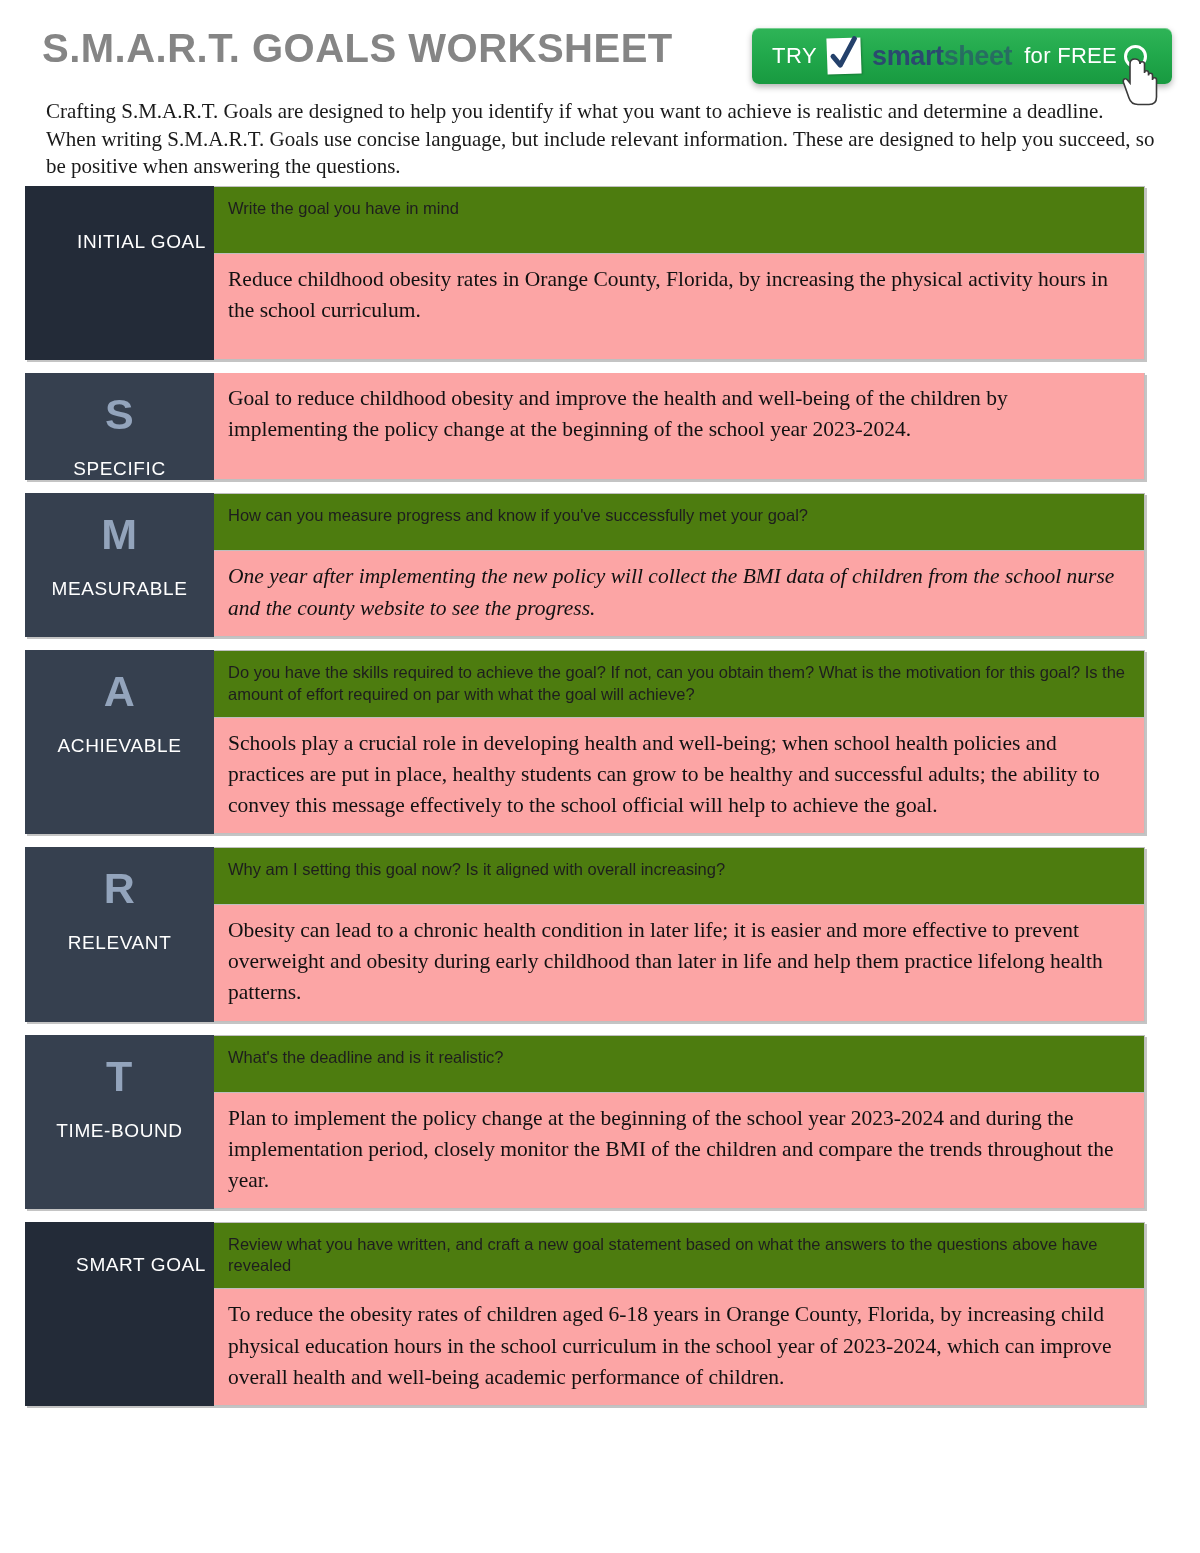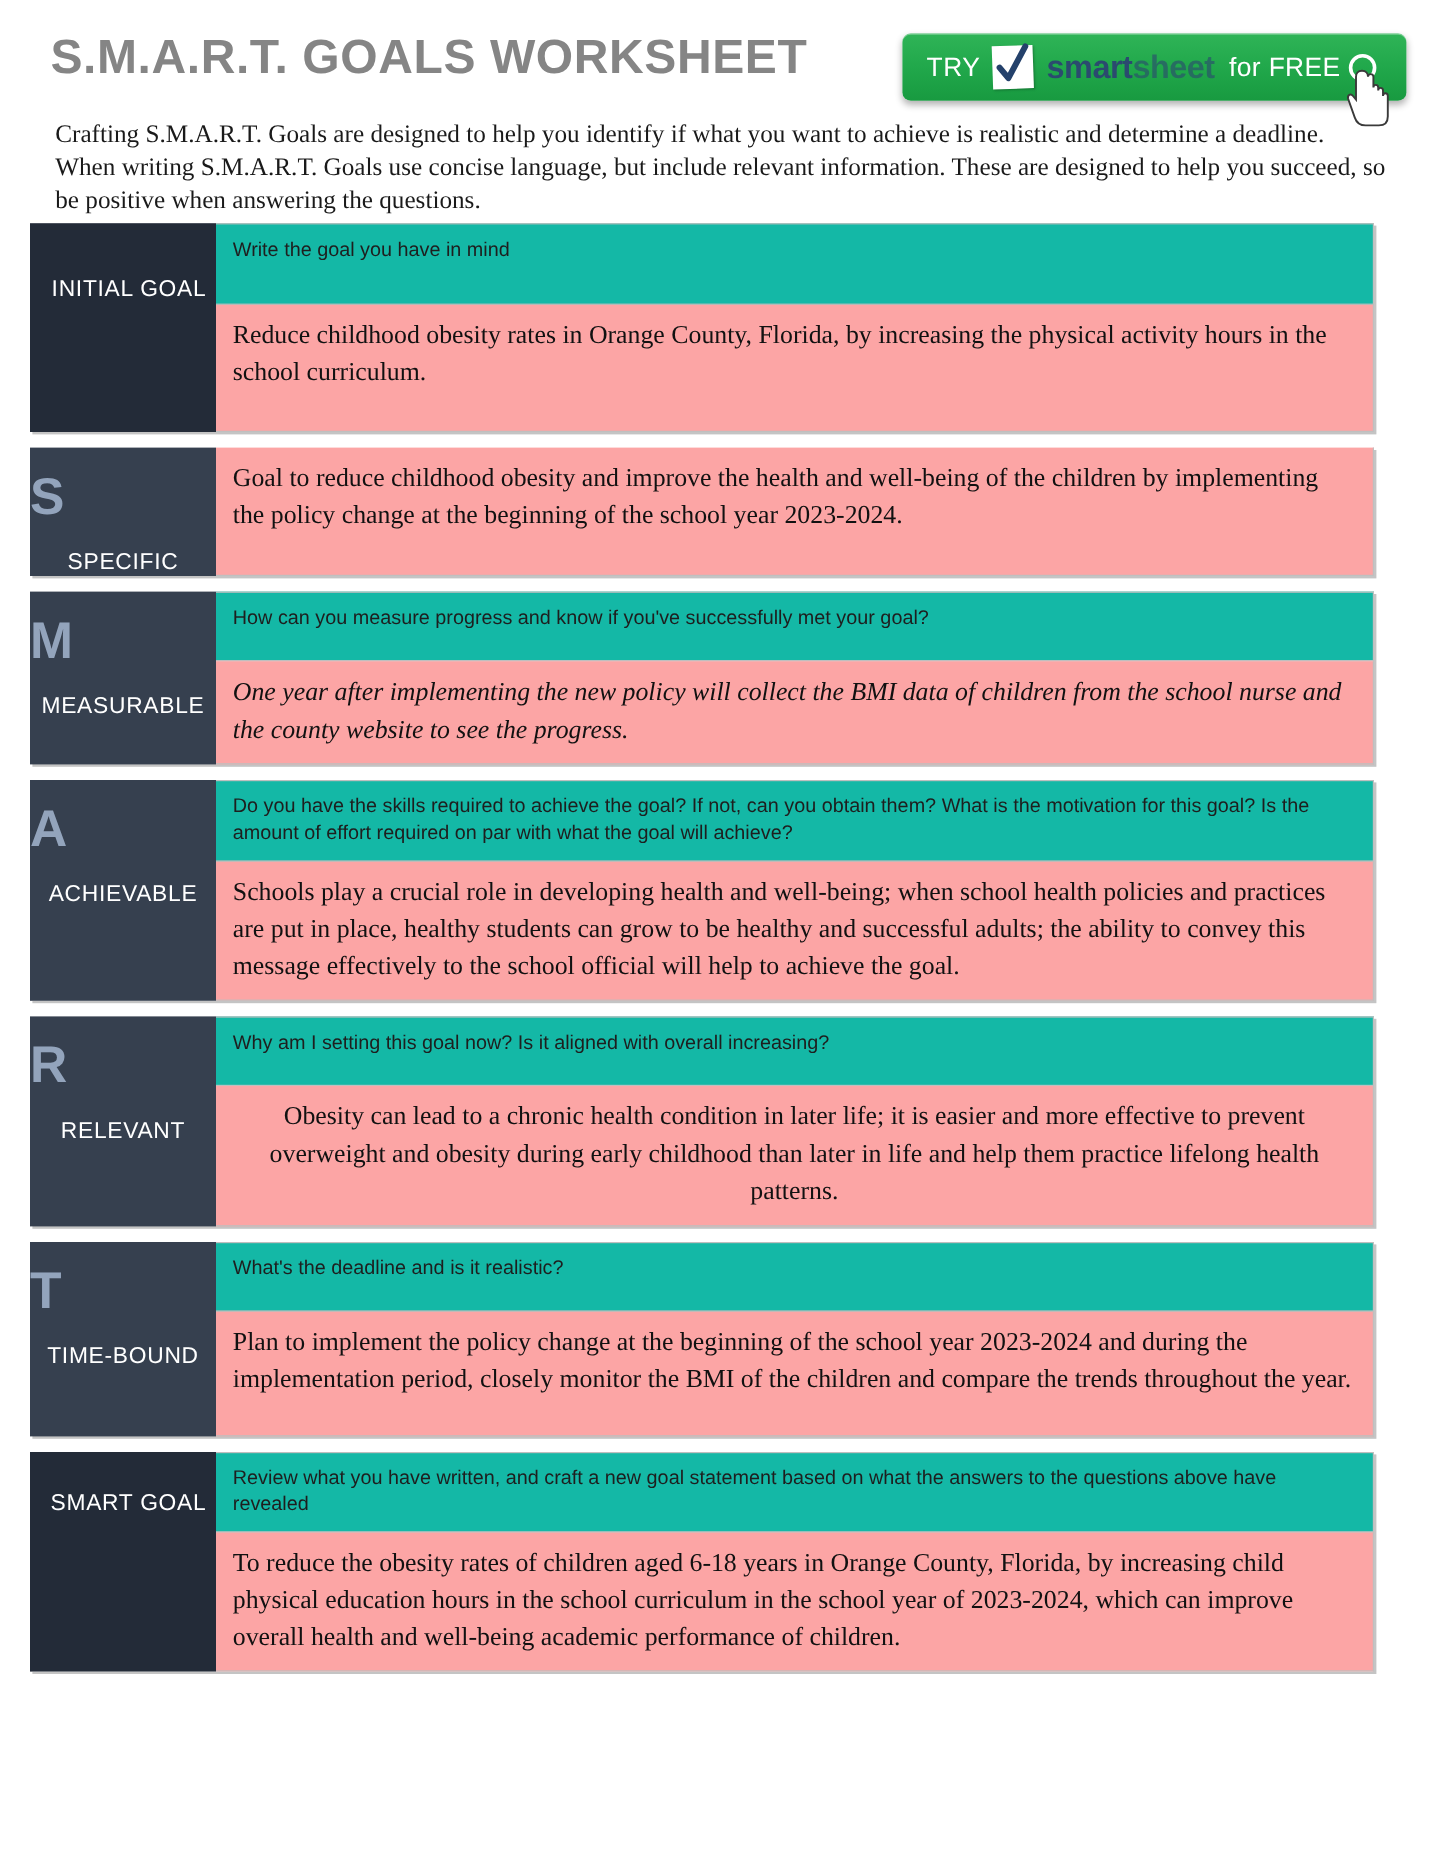--- a/index.html
+++ b/index.html
@@ -125,28 +125,28 @@
   }
 
   .row {
     display: flex;
     align-items: stretch;
     margin-bottom: 13px;
     box-shadow: 2px 2px 0 0 #c4c4c4;
   }
 
   .row-label {
-    width: 155px;
+    width: 189px;
     flex: none;
     background: #36404f;
     color: #ffffff;
     position: relative;
     display: flex;
     flex-direction: column;
-    align-items: flex-start;
+    align-items: center;
     box-sizing: border-box;
   }
   .row.dark .row-label { background: #232b38; }
 
   .big-letter {
     font-size: 43px;
     font-weight: bold;
     color: #93a4bc;
     line-height: 1;
     margin-top: 20px;
@@ -176,21 +176,21 @@
   .row.dark.smart .label-text { margin-top: 32px; }
 
   .row-body {
     flex: 1 1 auto;
     display: flex;
     flex-direction: column;
     min-width: 0;
   }
 
   .question {
-    background: #14b8a6;
+    background: #4d7c0f;
     color: #1e1e1e;
     font-size: 16.5px;
     line-height: 1.28;
     padding: 11px 14px 12px 14px;
     border: 1px solid #bfbfbf;
     border-left: none;
     box-sizing: border-box;
   }
 
   .answer {
@@ -210,21 +210,21 @@
   
   .row.initial  .question { min-height: 68px; }
   .row.initial  .answer   { min-height: 106px; }
   .row.specific .question { min-height: 62px; }
   .row.specific .answer   { min-height: 88px; }
   .row.measurable .question { min-height: 58px; }
   .row.measurable .answer   { min-height: 86px; font-style: italic; }
   .row.achievable .question { min-height: 62px; }
   .row.achievable .answer   { min-height: 110px; }
   .row.relevant .question { min-height: 58px; }
-  .row.relevant .answer   { min-height: 108px; text-align: center; }
+  .row.relevant .answer   { min-height: 108px; }
   .row.timebound .question { min-height: 58px; }
   .row.timebound .answer   { min-height: 104px; }
   .row.smart .question { min-height: 56px; }
   .row.smart .answer   { min-height: 116px; }
 </style>
 </head>
 <body>
 
 <div class="page">
 

